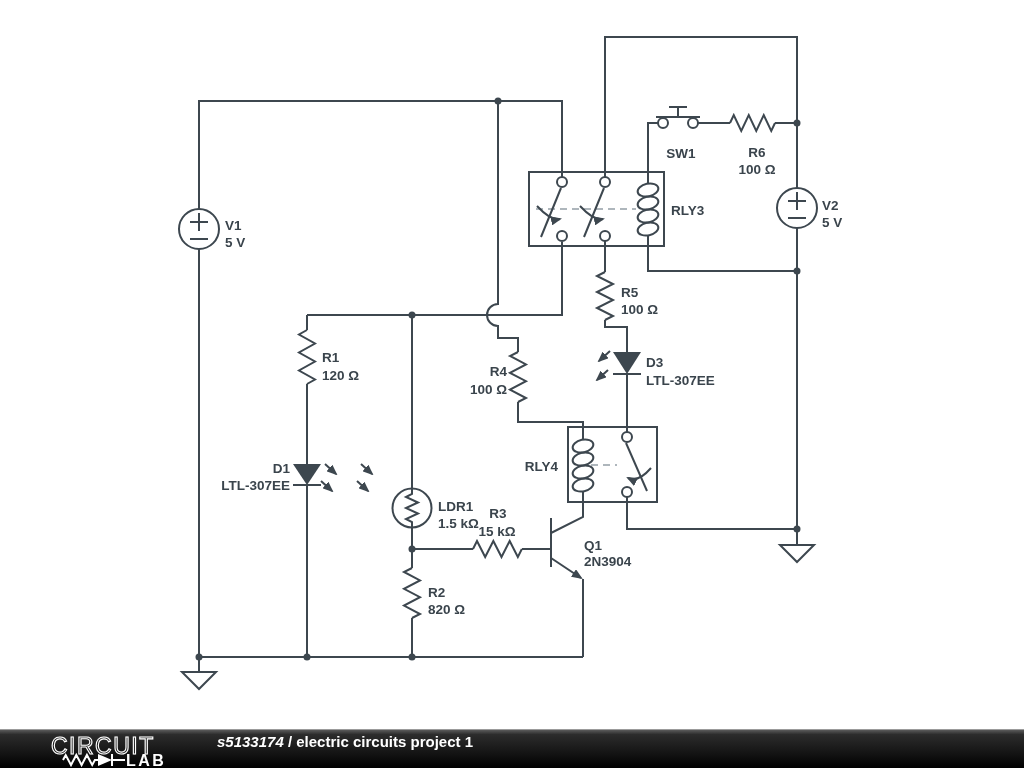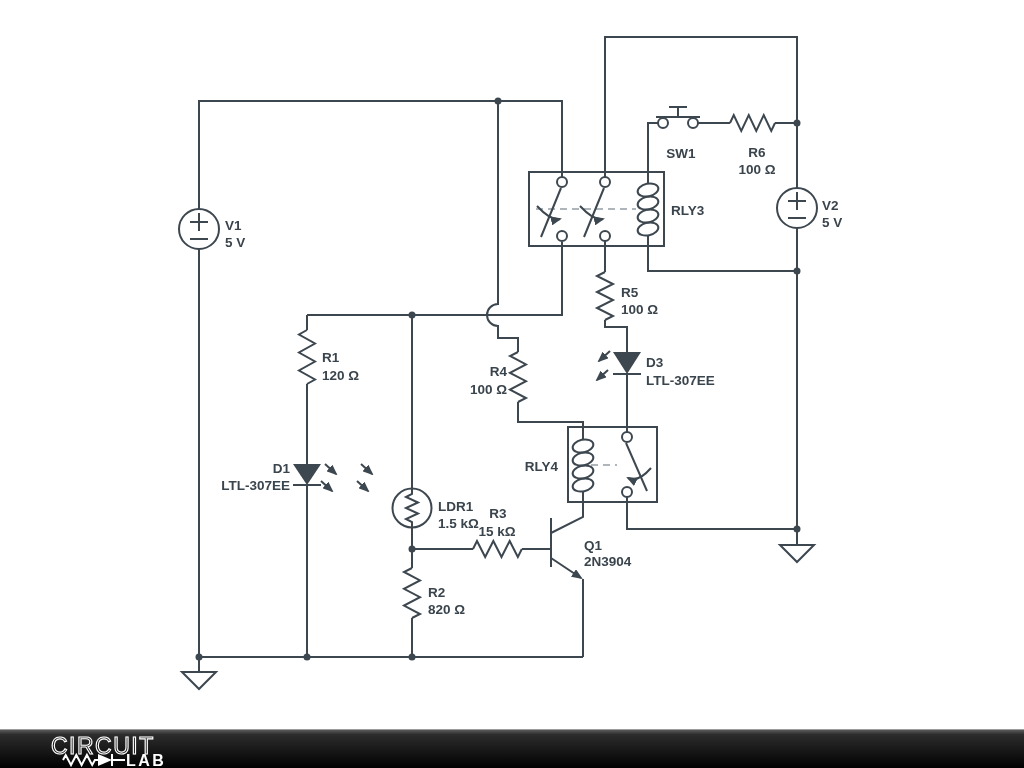--- a/index.html
+++ b/index.html
@@ -248,16 +248,17 @@
       <text class="logo-circuit" x="1" y="19">CIRCUIT</text>
       <g class="logo-glyph">
         <path d="M13,25 l2.7,-5 l5.3,10 l5.3,-10 l5.3,10 l5.3,-10 l5.3,10 l2.7,-5 H48" fill="none"></path>
         <polygon points="48,19 48,31 62,25" fill="#ffffff" stroke="none"></polygon>
         <path d="M62,19 V31 M62,25 H75" fill="none"></path>
       </g>
       <text class="logo-lab" x="76" y="31">LAB</text>
     </svg>
   </div>
   <div class="meta">
+    <div><span class="id">s5133174</span><span class="ttl"> / </span><span class="ttl">electric circuits project 1</span></div>
   </div>
 </div>
 
 </div>
 
 </body></html>

